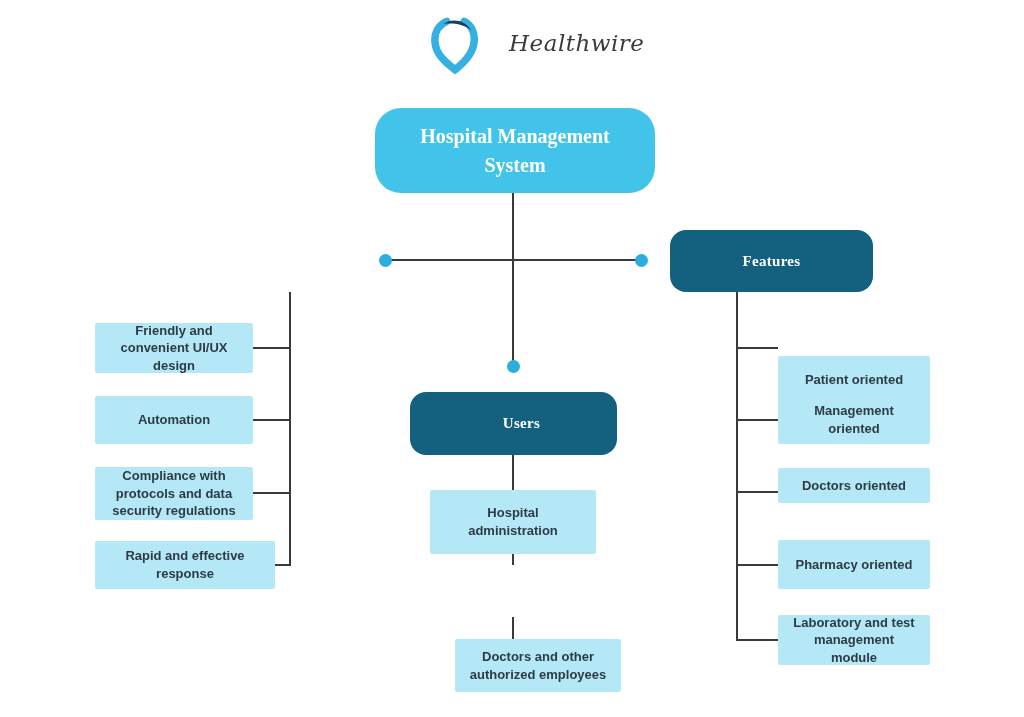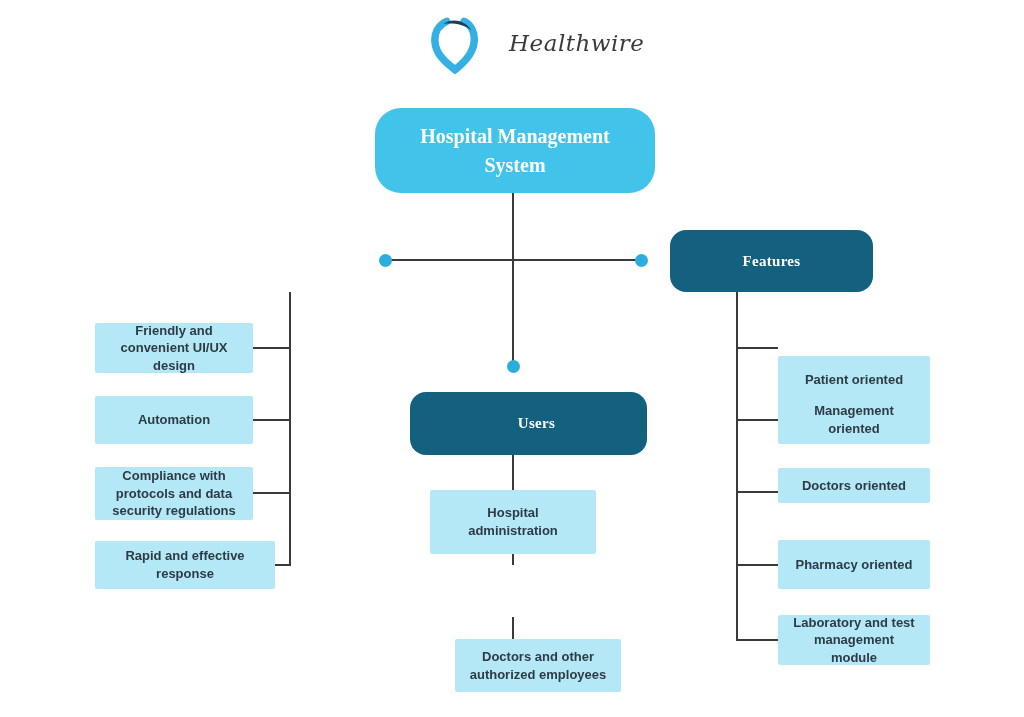--- a/index.html
+++ b/index.html
@@ -55,21 +55,21 @@
   .node-branch {
     background: #14607f;
     border-radius: 16px;
     color: #ffffff;
     font-size: 15px;
     font-weight: bold;
     letter-spacing: 0.3px;
   }
   .pos-requirements { left: 152px; top: 230px; width: 205px; height: 62px; }
   .pos-features     { left: 670px; top: 230px; width: 203px; height: 62px; }
-  .pos-users        { left: 410px; top: 392px; width: 237px; height: 63px; padding-left: 16px; }
+  .pos-users        { left: 410px; top: 392px; width: 207px; height: 63px; padding-left: 16px; }
 
   .leaf {
     position: absolute;
     display: flex;
     align-items: center;
     justify-content: center;
     text-align: center;
     box-sizing: border-box;
     background: #b5e8f6;
     border-radius: 2px;

